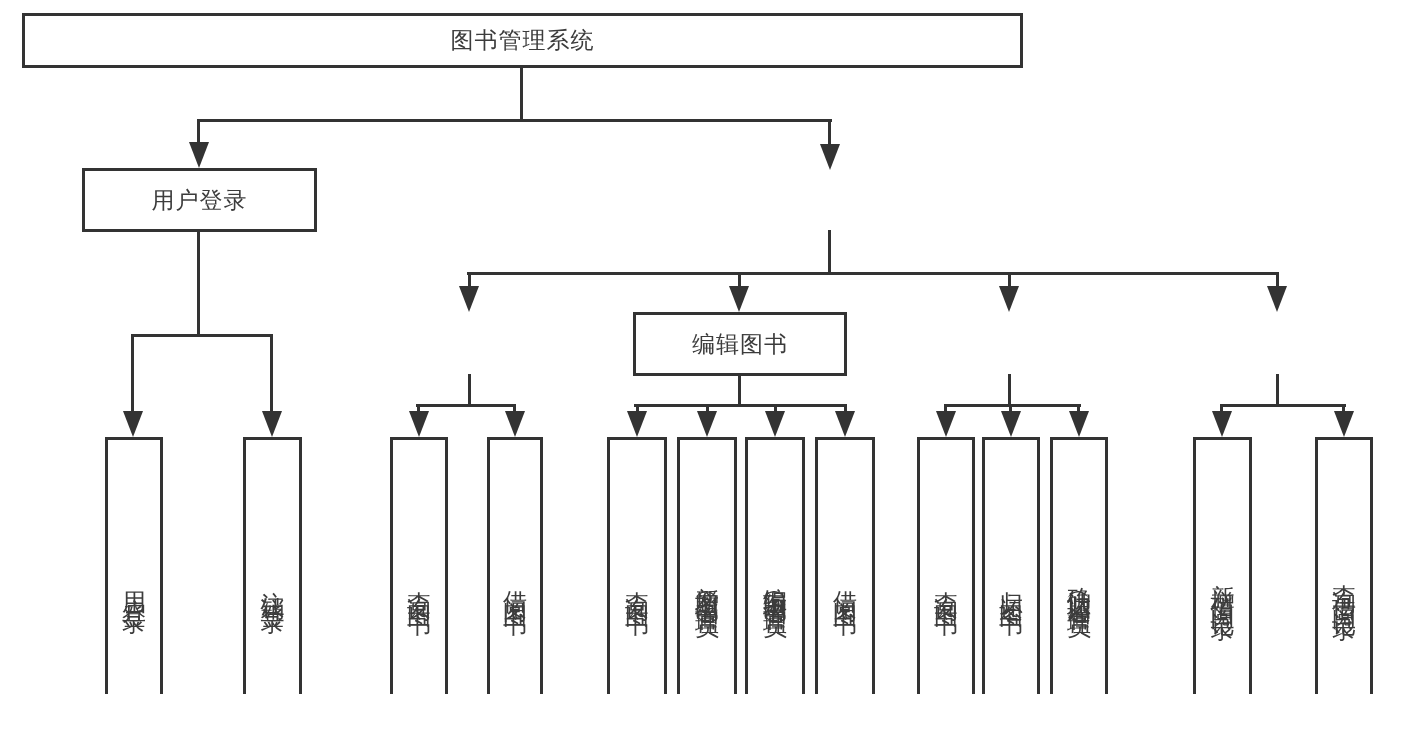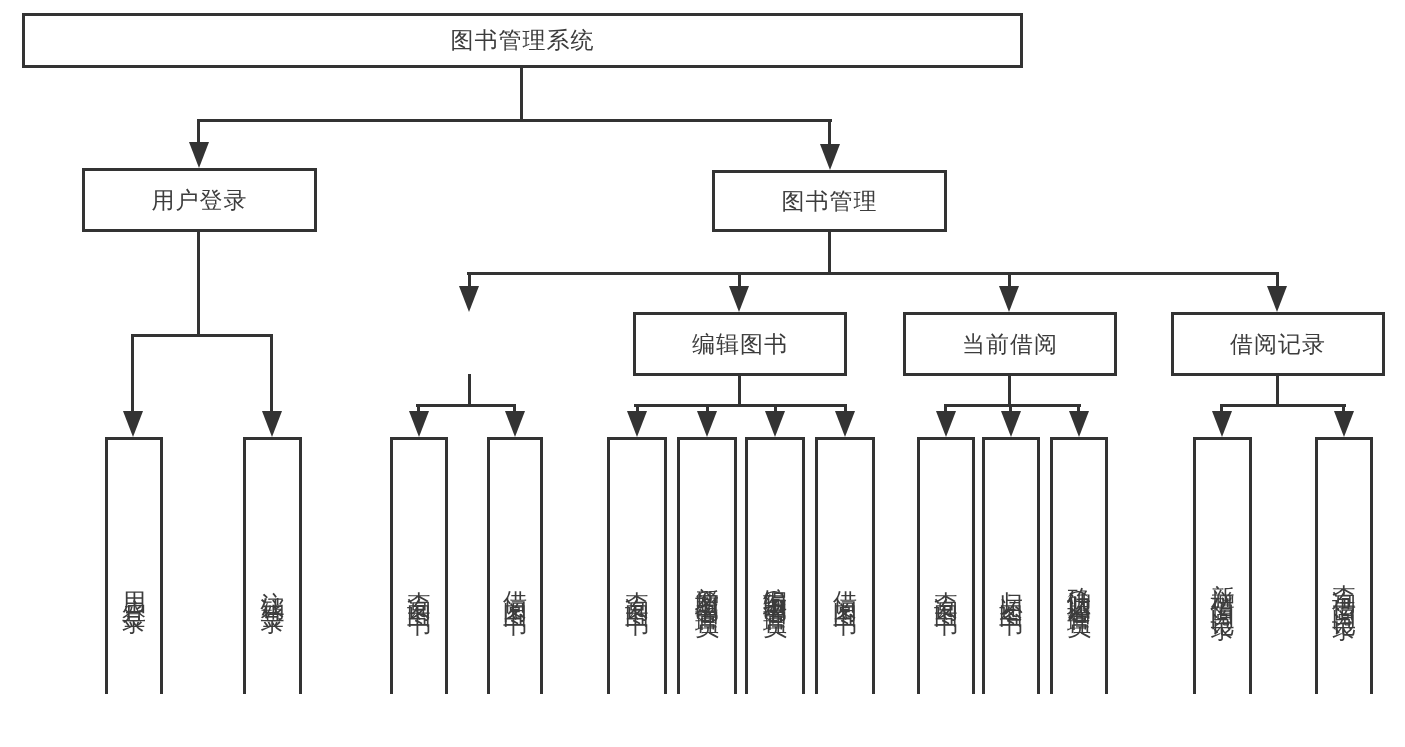--- a/index.html
+++ b/index.html
@@ -67,23 +67,20 @@
   <div class="v" style="left:520px;top:67px;height:55px;"></div>
   <div class="h" style="left:197px;top:119px;width:635px;"></div>
   <div class="v" style="left:197px;top:119px;height:28px;"></div>
   <div class="arrow" style="left:189px;top:142px;"></div>
   <div class="v" style="left:828px;top:119px;height:30px;"></div>
   <div class="arrow" style="left:820px;top:144px;"></div>
 
   <div class="node" style="left:82px;top:168px;width:235px;height:64px;">
     <span class="lbl-h">用户登录</span>
   </div>
-  <div class="node" style="left:712px;top:170px;width:235px;height:62px;">
-    <span class="lbl-h">图书管理</span>
-  </div>
 
   <div class="v" style="left:197px;top:230px;height:107px;"></div>
   <div class="h" style="left:131px;top:334px;width:142px;"></div>
   <div class="v" style="left:131px;top:334px;height:80px;"></div>
   <div class="arrow" style="left:123px;top:411px;"></div>
   <div class="v" style="left:270px;top:334px;height:80px;"></div>
   <div class="arrow" style="left:262px;top:411px;"></div>
 
   <div class="v" style="left:828px;top:230px;height:45px;"></div>
   <div class="h" style="left:467px;top:272px;width:812px;"></div>
@@ -91,26 +88,20 @@
   <div class="arrow" style="left:459px;top:286px;"></div>
   <div class="v" style="left:738px;top:272px;height:18px;"></div>
   <div class="arrow" style="left:729px;top:286px;"></div>
   <div class="v" style="left:1008px;top:272px;height:18px;"></div>
   <div class="arrow" style="left:999px;top:286px;"></div>
   <div class="v" style="left:1276px;top:272px;height:18px;"></div>
   <div class="arrow" style="left:1267px;top:286px;"></div>
 
   <div class="node" style="left:633px;top:312px;width:214px;height:64px;">
     <span class="lbl-h">编辑图书</span>
-  </div>
-  <div class="node" style="left:903px;top:312px;width:214px;height:64px;">
-    <span class="lbl-h">当前借阅</span>
-  </div>
-  <div class="node" style="left:1171px;top:312px;width:214px;height:64px;">
-    <span class="lbl-h">借阅记录</span>
   </div>
 
   <div class="v" style="left:468px;top:374px;height:33px;"></div>
   <div class="h" style="left:416px;top:404px;width:100px;"></div>
   <div class="v" style="left:417px;top:404px;height:12px;"></div>
   <div class="arrow" style="left:409px;top:411px;"></div>
   <div class="v" style="left:513px;top:404px;height:12px;"></div>
   <div class="arrow" style="left:505px;top:411px;"></div>
 
   <div class="v" style="left:738px;top:374px;height:33px;"></div>

